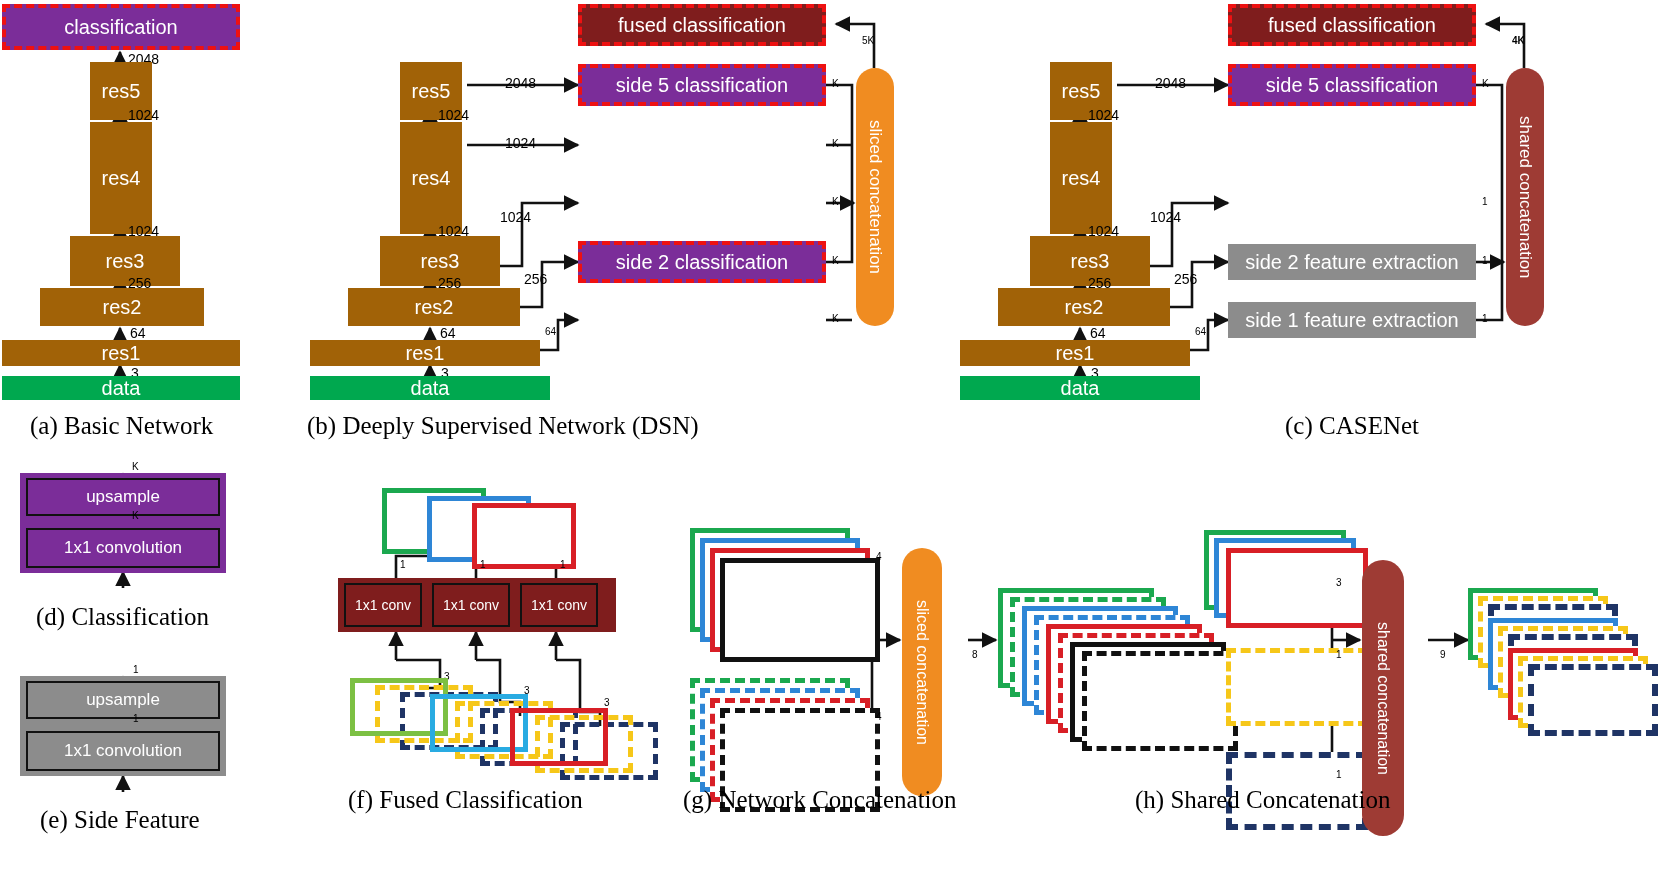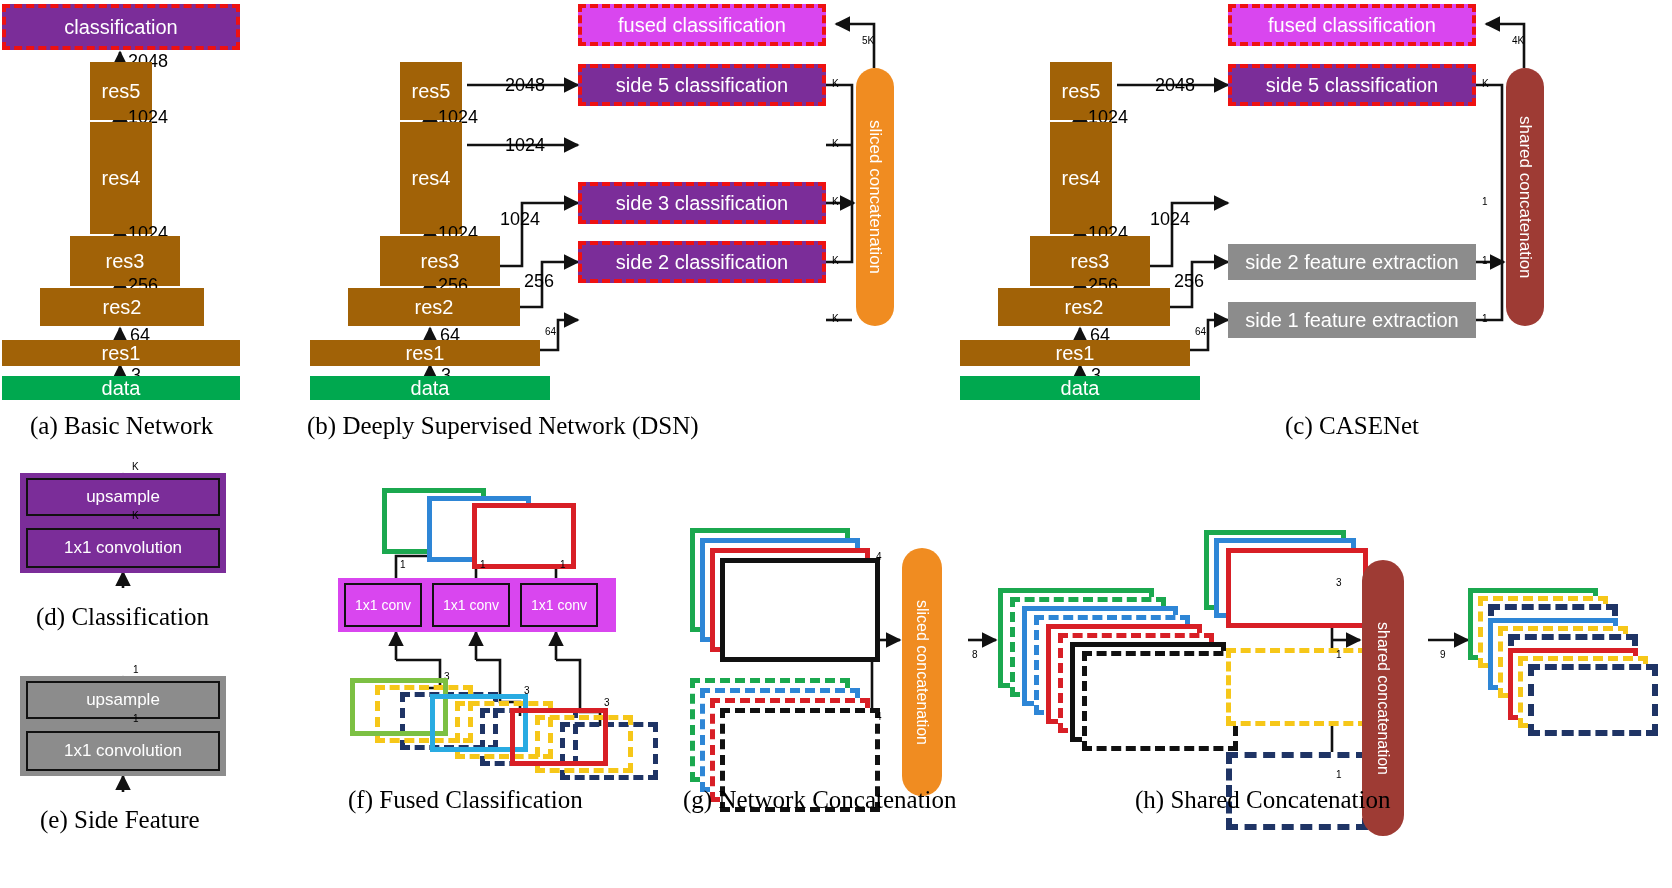--- a/index.html
+++ b/index.html
@@ -7,29 +7,29 @@
        font-family:"Liberation Sans",sans-serif;}
   .fig{position:absolute;left:0;top:0;width:1672px;height:888px;}
 
   
   .blk{position:absolute;box-sizing:border-box;display:flex;align-items:center;
        justify-content:center;color:#ffffff;font-size:20px;line-height:1;
        white-space:nowrap;}
   .blue{background:#a16207;}
   .green{background:#00A84F;}
   .purple{background:#7B2D99;}
-  .dgreen{background:#d946ef;}
+  .dgreen{background:#7f1d1d;}
   .grey{background:#8C8C8C;}
   .dashred{border:4px dashed #EE1111;}
   .orangepill{background:#F08C21;border-radius:34px;}
   .redpill{background:#9E3B34;border-radius:34px;}
   .vtext{writing-mode:vertical-rl;text-orientation:mixed;}
 
   
-  .lab{position:absolute;font-size:18px;color:#000;white-space:nowrap;line-height:1;}
+  .lab{position:absolute;font-size:14px;color:#000;white-space:nowrap;line-height:1;}
   .lab.tiny{font-size:10px;}
   .cap{position:absolute;font-family:"Liberation Serif",serif;font-size:25px;
        color:#000;white-space:nowrap;}
 
   
   svg.ov{position:absolute;left:0;top:0;width:1672px;height:888px;
          pointer-events:none;overflow:visible;}
 
   
   .inner{position:absolute;box-sizing:border-box;border:2px solid #111;
@@ -200,23 +200,20 @@
 
 <div class="lab" style="left:505px;top:76px;">2048</div>
 <div class="lab" style="left:505px;top:136px;">1024</div>
 <div class="lab" style="left:500px;top:210px;">1024</div>
 <div class="lab" style="left:524px;top:272px;">256</div>
 <div class="lab tiny" style="left:545px;top:327px;">64</div>
 
 <div class="blk purple dashred" style="left:578px;top:64px;width:248px;height:42px;">
   <span>side 5 classification</span>
 </div>
-<div class="blk purple dashred" style="left:578px;top:182px;width:248px;height:42px;">
-  <span>side 3 classification</span>
-</div>
 <div class="blk purple dashred" style="left:578px;top:241px;width:248px;height:42px;">
   <span>side 2 classification</span>
 </div>
 
 <div class="lab tiny" style="left:832px;top:79px;">K</div>
 <div class="lab tiny" style="left:832px;top:139px;">K</div>
 <div class="lab tiny" style="left:832px;top:197px;">K</div>
 <div class="lab tiny" style="left:832px;top:256px;">K</div>
 <div class="lab tiny" style="left:832px;top:314px;">K</div>
 
@@ -271,21 +268,21 @@
 </div>
 
 <div class="lab tiny" style="left:1482px;top:79px;">K</div>
 <div class="lab tiny" style="left:1482px;top:197px;">1</div>
 <div class="lab tiny" style="left:1482px;top:256px;">1</div>
 <div class="lab tiny" style="left:1482px;top:314px;">1</div>
 
 <div class="blk redpill vtext" style="left:1506px;top:68px;width:38px;height:258px;font-size:17px;">
   <span>shared concatenation</span>
 </div>
-<div class="lab tiny" style="left:1512px;top:36px;">4K</div>
+<div class="lab tiny" style="left:1512px;top:36px;font-weight:bold;">4K</div>
 
 <div class="cap" style="left:1285px;top:412px;">(c)  CASENet</div>
 
 <div class="blk purple" style="left:20px;top:473px;width:206px;height:100px;"></div>
 <div class="inner purple" style="left:26px;top:478px;width:194px;height:38px;">
   <span>upsample</span>
 </div>
 <div class="inner purple" style="left:26px;top:528px;width:194px;height:40px;">
   <span>1x1 convolution</span>
 </div>

